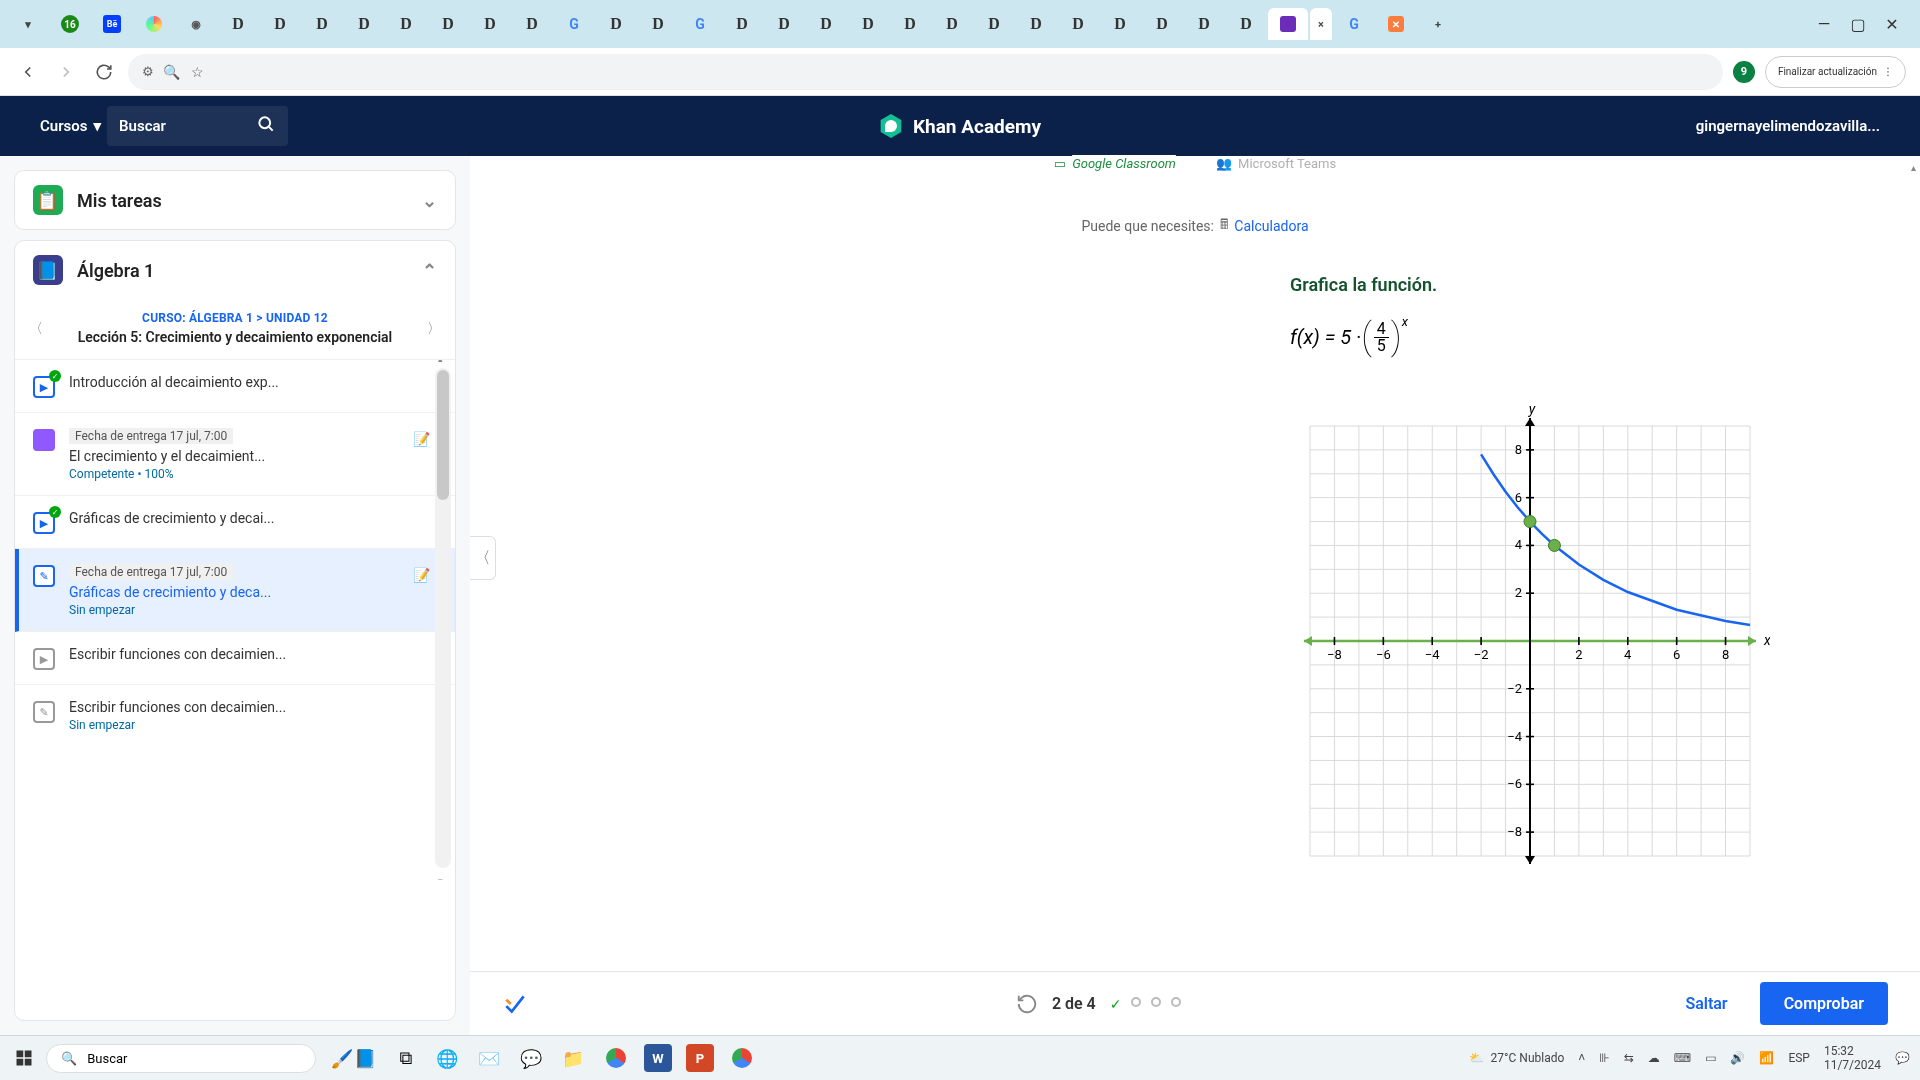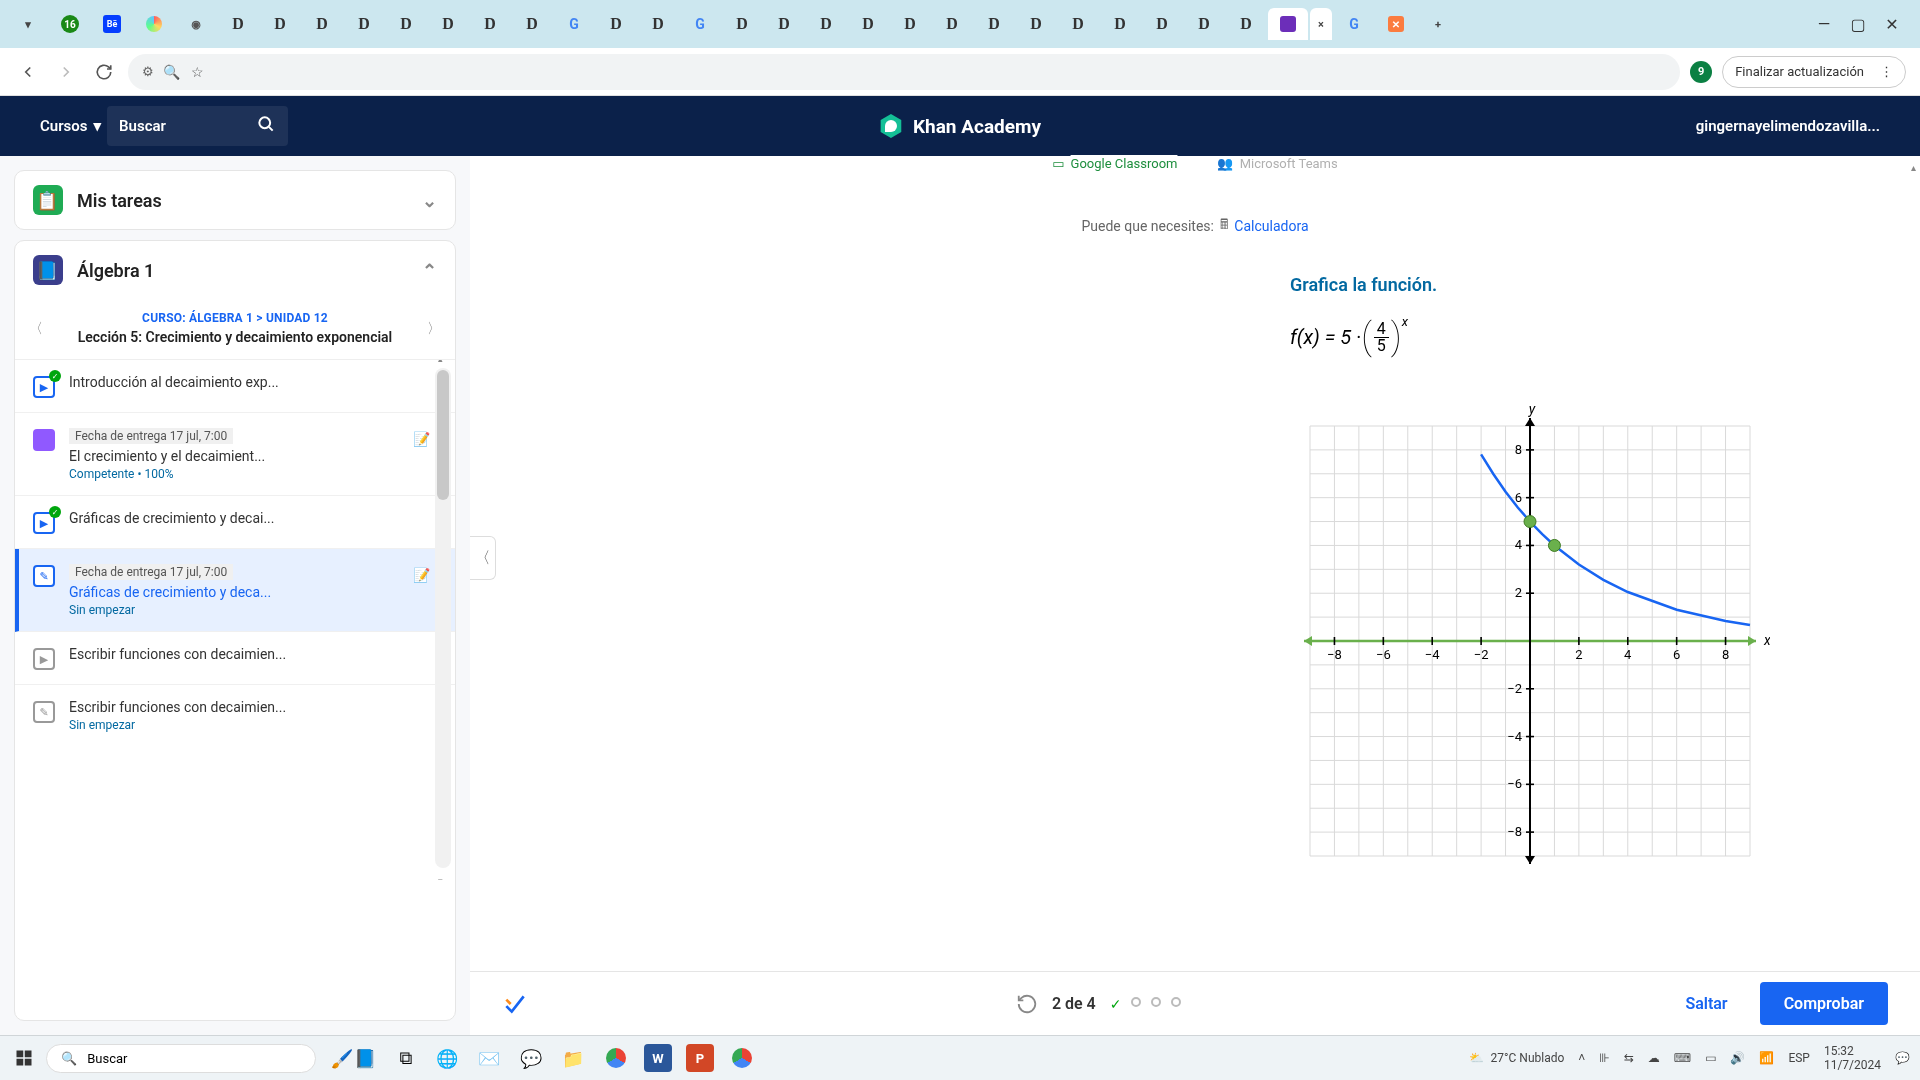--- a/index.html
+++ b/index.html
@@ -17,21 +17,21 @@
 .win-controls { display: flex; gap: 18px; margin-left: auto; padding-right: 12px; }
 .win-btn { width: 16px; height: 16px; display: flex; align-items: center; justify-content: center; color: #333; }
 
 
 .urlbar { height: 48px; background: #fff; display: flex; align-items: center; padding: 0 14px; gap: 10px; border-bottom: 1px solid #e0e0e0; }
 .nav-btn { width: 28px; height: 28px; display: flex; align-items: center; justify-content: center; color: #555; border-radius: 50%; }
 .url-input { flex: 1; height: 36px; background: #f1f3f4; border-radius: 18px; display: flex; align-items: center; padding: 0 14px; font-size: 14px; color: #555; gap: 10px; }
 .url-text { flex: 1; white-space: nowrap; overflow: hidden; }
 .url-host { color: #202124; }
 .ext-badge { width: 22px; height: 22px; background: #0b8043; color: #fff; border-radius: 50%; display: flex; align-items: center; justify-content: center; font-size: 11px; font-weight: bold; }
-.update-btn { height: 32px; padding: 0 12px; border: 1px solid #ccc; border-radius: 16px; font-size: 13px; color: #333; display: flex; align-items: center; gap: 16px; }
+.update-btn { height: 32px; padding: 0 12px; border: 1px solid #ccc; border-radius: 16px; font-size: 10px; color: #333; display: flex; align-items: center; gap: 6px; }
 
 
 .ka-header { height: 60px; background: #0b214a; color: #fff; display: flex; align-items: center; padding: 0 40px; }
 .ka-left { display: flex; align-items: center; gap: 6px; width: 460px; }
 .ka-cursos { font-size: 15px; font-weight: 600; display: flex; align-items: center; gap: 6px; }
 .ka-search { display: flex; align-items: center; background: rgba(255,255,255,0.08); border-radius: 4px; padding: 8px 12px; gap: 90px; }
 .ka-search-text { font-size: 15px; font-weight: 600; }
 .ka-logo { flex: 1; display: flex; align-items: center; justify-content: center; gap: 10px; font-size: 19px; font-weight: 700; }
 .ka-logo-icon { width: 24px; height: 24px; background: #14bf96; border-radius: 6px; position: relative; clip-path: polygon(50% 0, 93% 25%, 93% 75%, 50% 100%, 7% 75%, 7% 25%); }
 .ka-logo-icon::after { content: ""; position: absolute; left: 50%; top: 50%; transform: translate(-50%, -50%); width: 12px; height: 12px; background: #fff; border-radius: 50% 50% 50% 0; }
@@ -71,21 +71,21 @@
 .sb-item-sub { font-size: 12px; color: #0369a1; margin-top: 3px; }
 .sb-edit { color: #888; font-size: 14px; margin-top: 4px; }
 
 
 .main { flex: 1; position: relative; background: #fff; }
 .collapse-btn { position: absolute; left: 0; top: 380px; width: 26px; height: 44px; background: #fff; border: 1px solid #ddd; border-left: 0; border-radius: 0 6px 6px 0; display: flex; align-items: center; justify-content: center; color: #666; }
 .mini-links { position: absolute; top: 0; left: 50%; transform: translateX(-50%); display: flex; gap: 40px; font-size: 13px; }
 .mini-link { display: flex; align-items: center; gap: 6px; }
 .calc-hint { position: absolute; top: 58px; left: 50%; transform: translateX(-50%); font-size: 14px; color: #666; display: flex; align-items: center; gap: 6px; }
 .calc-link { color: #1865f2; }
-.prompt { position: absolute; top: 118px; left: 820px; font-size: 18px; font-weight: 600; color: #0369a1; }
+.prompt { position: absolute; top: 118px; left: 820px; font-size: 18px; font-weight: 600; color: #14532d; }
 .equation { position: absolute; top: 160px; left: 820px; font-size: 20px; font-family: Georgia, serif; display: flex; align-items: center; }
 .frac { display: inline-flex; flex-direction: column; align-items: center; font-size: 16px; line-height: 1; margin: 0 2px; position: relative; }
 .frac-num { border-bottom: 1px solid #000; padding: 0 3px; }
 .frac-den { padding: 0 3px; }
 .paren { font-size: 36px; font-weight: 100; }
 .sup { font-size: 13px; position: relative; top: -16px; font-style: italic; }
 
 
 .graph { position: absolute; top: 240px; left: 820px; width: 480px; height: 490px; }
 .graph svg { width: 100%; height: 100%; }
@@ -301,21 +301,21 @@
       </div>
     </div>
   </div>
 
   <div class="main">
     <div class="collapse-btn">〈</div>
 
     <div class="mini-links">
       <div class="mini-link" style="color:#1e8e3e;">
           <span>▭</span>
-          <span style="text-decoration:overline;text-decoration-color:#fff;">Google Classroom</span>
+          <span style="text-decoration:overline;text-decoration-color:#fff;font-style:italic;">Google Classroom</span>
         </div>
       <div class="mini-link" style="color:#b0b0b0;">
           <span>👥</span>
           <span>Microsoft Teams</span>
         </div>
     </div>
 
     <div class="calc-hint">
       <span>Puede que necesites:</span>
       <span>🖩</span>

